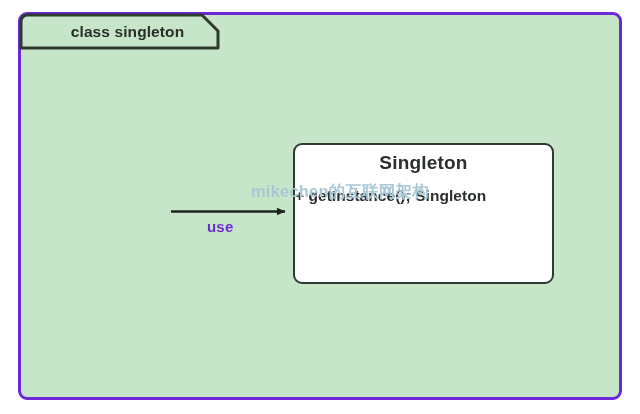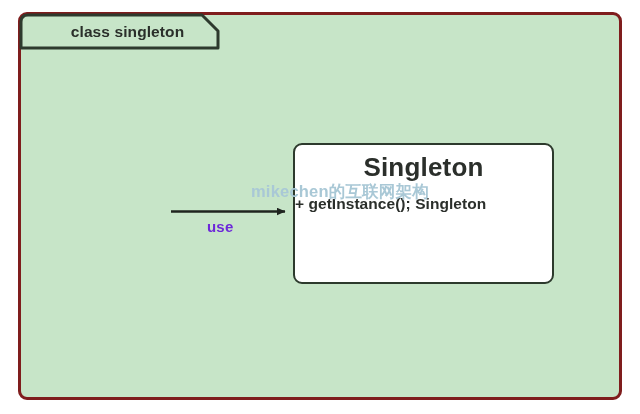--- a/index.html
+++ b/index.html
@@ -22,21 +22,21 @@
   }
 
   
   .package {
     position: absolute;
     left: 18px;
     top: 12px;
     width: 604px;
     height: 388px;
     background: #c7e5c8;
-    border: 3px solid #7f1d1d;
+    border: 3px solid #6d28d9;
     border-radius: 9px;
     box-sizing: border-box;
   }
 
   .package-tab-wrap {
     position: absolute;
     left: -3px;
     top: -3px;
     width: 203px;
     height: 39px;
@@ -92,21 +92,21 @@
 
   .singleton-box {
     left: 272px;
     top: 128px;
     width: 261px;
     height: 141px;
   }
   .singleton-title {
     margin-top: 8px;
     text-align: center;
-    font-size: 26px;
+    font-size: 19px;
     font-weight: 700;
     color: #2b2f2b;
     letter-spacing: 0.2px;
     line-height: 1.1;
   }
   .member-list {
     margin-top: 11px;
   }
   .member-line {
     font-size: 15.5px;

